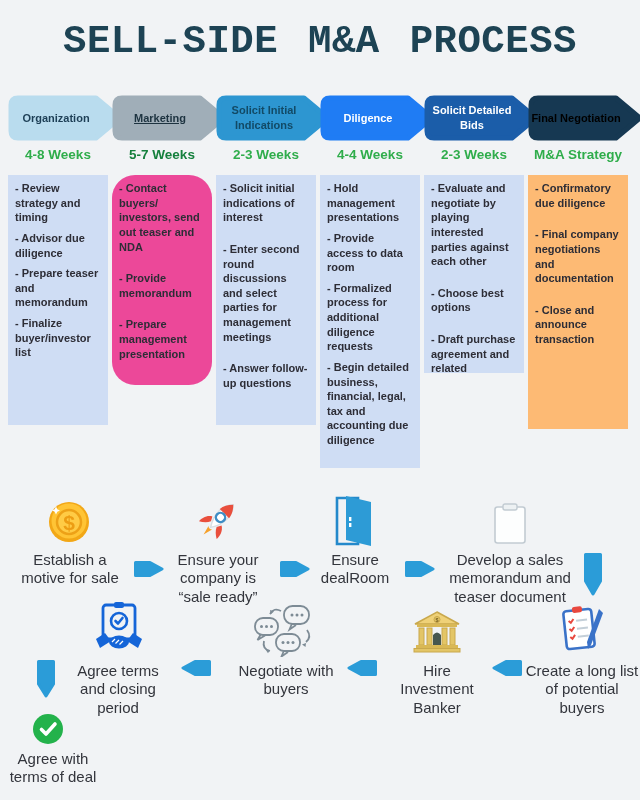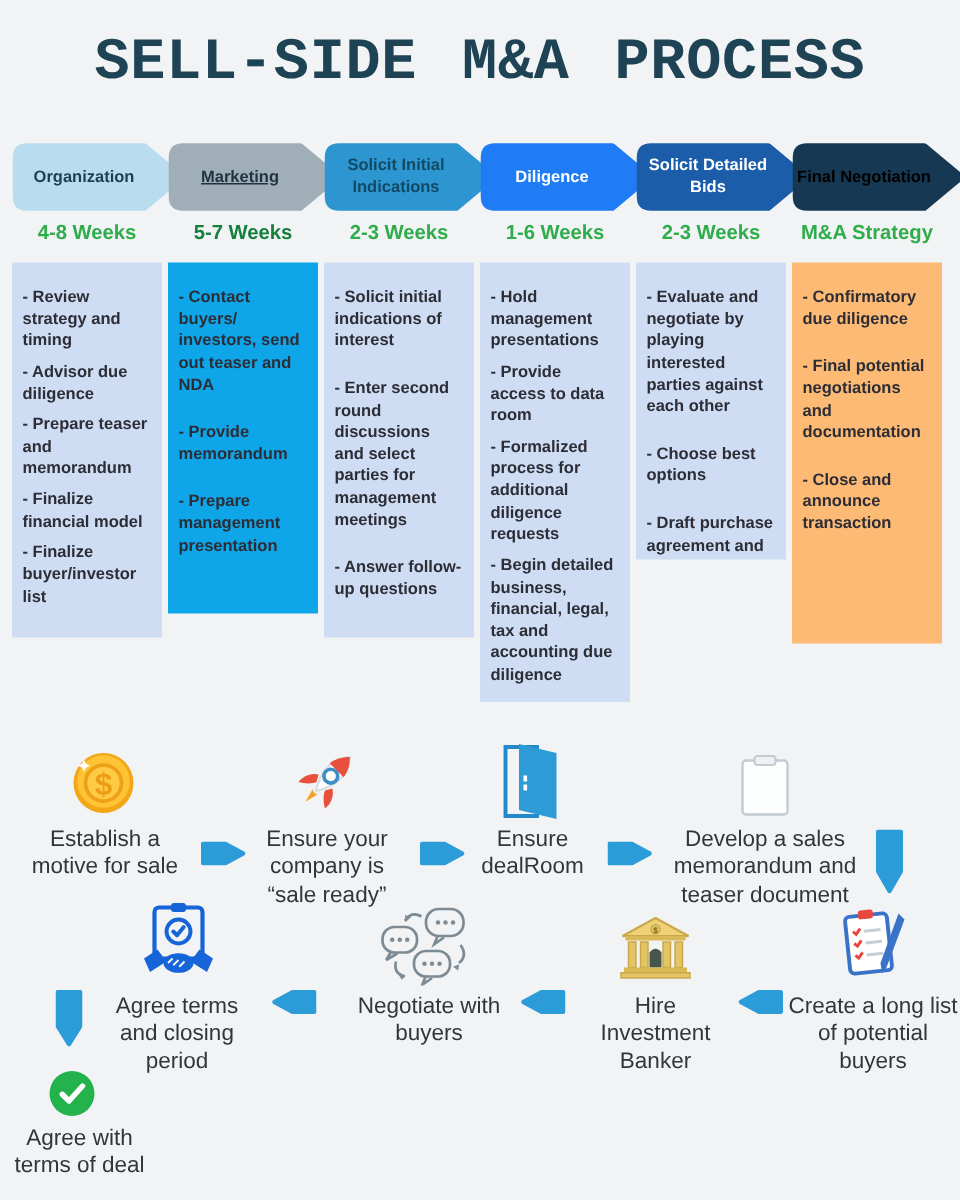--- a/index.html
+++ b/index.html
@@ -18,21 +18,21 @@
     position:absolute;top:0;left:0;width:96px;height:46px;
     display:flex;align-items:center;justify-content:center;text-align:center;
     font-size:11px;font-weight:bold;line-height:15px;
   }
   .weeks{
     position:absolute;top:52px;left:0;width:100px;text-align:center;
     font-size:13.5px;font-weight:bold;
   }
   .box{
     position:absolute;top:80px;left:0;width:100px;box-sizing:border-box;
-    padding:16px 7px;overflow:hidden;
+    padding:6px 7px;overflow:hidden;
   }
   .box p{margin:0;font-size:11px;font-weight:bold;line-height:1.33;color:#2D2D36;}
   .gap-s p{margin-bottom:6px;}
   .gap-l p{margin-bottom:17px;}
   .flow-label{
     position:absolute;font-size:15px;line-height:1.22;color:#33353C;text-align:center;
   }
   .abs{position:absolute;}
   svg{display:block;}
 </style>
@@ -46,34 +46,33 @@
     <g fill="#B9DCEE" stroke="#B9DCEE">
       <path d="M10 3 H88 L112 23 L88 43 H10 Q3 43 3 36 V10 Q3 3 10 3 Z" stroke-width="5" stroke-linejoin="round"></path>
     </g>
   </svg>
   <div class="chev-label" style="color: rgb(29, 63, 86);">Organization</div>
   <div class="weeks" style="color: rgb(47, 173, 75);">4-8 Weeks</div>
   <div class="box gap-s" style="height: 250px; background-color: rgb(207, 221, 244);">
     <p>- Review strategy and timing</p>
     <p>- Advisor due diligence</p>
     <p>- Prepare teaser and memorandum</p>
-    <p>- Finalize financial model</p>
     <p>- Finalize buyer/investor list</p>
   </div>
 </div>
 
 <div class="phase" style="left:112px">
   <svg class="chev" width="118" height="46" viewBox="0 0 118 46">
     <g fill="#A0AEB8" stroke="#A0AEB8">
       <path d="M10 3 H88 L112 23 L88 43 H10 Q3 43 3 36 V10 Q3 3 10 3 Z" stroke-width="5" stroke-linejoin="round"></path>
     </g>
   </svg>
   <div class="chev-label" style="color: rgb(29, 51, 64); text-decoration: underline;">Marketing</div>
   <div class="weeks" style="color: #15803d;">5-7 Weeks</div>
-  <div class="box gap-l" style="height: 234px; background-color: #0ea5e9;">
+  <div class="box gap-l" style="height: 210px; background-color: #ec4899; border-radius: 23px;">
     <p>- Contact buyers/ investors, send out teaser and NDA</p>
     <p>- Provide memorandum</p>
     <p>- Prepare management presentation</p>
   </div>
 </div>
 
 <div class="phase" style="left:216px">
   <svg class="chev" width="118" height="46" viewBox="0 0 118 46">
     <g fill="#2D96D1" stroke="#2D96D1">
       <path d="M10 3 H88 L112 23 L88 43 H10 Q3 43 3 36 V10 Q3 3 10 3 Z" stroke-width="5" stroke-linejoin="round"></path>
@@ -88,21 +87,21 @@
   </div>
 </div>
 
 <div class="phase" style="left:320px">
   <svg class="chev" width="118" height="46" viewBox="0 0 118 46">
     <g fill="#1F7CF4" stroke="#1F7CF4">
       <path d="M10 3 H88 L112 23 L88 43 H10 Q3 43 3 36 V10 Q3 3 10 3 Z" stroke-width="5" stroke-linejoin="round"></path>
     </g>
   </svg>
   <div class="chev-label" style="color: rgb(255, 255, 255);">Diligence</div>
-  <div class="weeks" style="color: rgb(47, 173, 75);">1-6 Weeks</div>
+  <div class="weeks" style="color: rgb(47, 173, 75);">4-4 Weeks</div>
   <div class="box gap-s" style="height: 293px; background-color: rgb(207, 221, 244);">
     <p>- Hold management presentations</p>
     <p>- Provide access to data room</p>
     <p>- Formalized process for additional diligence requests</p>
     <p>- Begin detailed business, financial, legal, tax and accounting due diligence</p>
   </div>
 </div>
 
 <div class="phase" style="left:424px">
   <svg class="chev" width="118" height="46" viewBox="0 0 118 46">
@@ -122,21 +121,21 @@
 <div class="phase" style="left:528px">
   <svg class="chev" width="118" height="46" viewBox="0 0 118 46">
     <g fill="#163852" stroke="#163852">
       <path d="M10 3 H88 L112 23 L88 43 H10 Q3 43 3 36 V10 Q3 3 10 3 Z" stroke-width="5" stroke-linejoin="round"></path>
     </g>
   </svg>
   <div class="chev-label" style="color: #000000;">Final Negotiation</div>
   <div class="weeks" style="color: rgb(47, 173, 75);">M&amp;A Strategy</div>
   <div class="box gap-l" style="height: 254px; background-color: #fdba74;">
     <p>- Confirmatory due diligence</p>
-    <p>- Final potential negotiations and documentation</p>
+    <p>- Final company negotiations and documentation</p>
     <p>- Close and announce transaction</p>
   </div>
 </div>
 
 <div class="abs" style="left:47px;top:500px">
   <svg width="44" height="44" viewBox="0 0 44 44">
     <circle cx="22" cy="22" r="20" fill="#F2A716"></circle>
     <circle cx="22" cy="21" r="17.5" fill="#FFC435"></circle>
     <circle cx="22" cy="22" r="12" fill="#FFCB45" stroke="#EDA117" stroke-width="2.5"></circle>
     <text x="22" y="30" text-anchor="middle" font-size="21" font-weight="bold" fill="#ED9D13">$</text>

